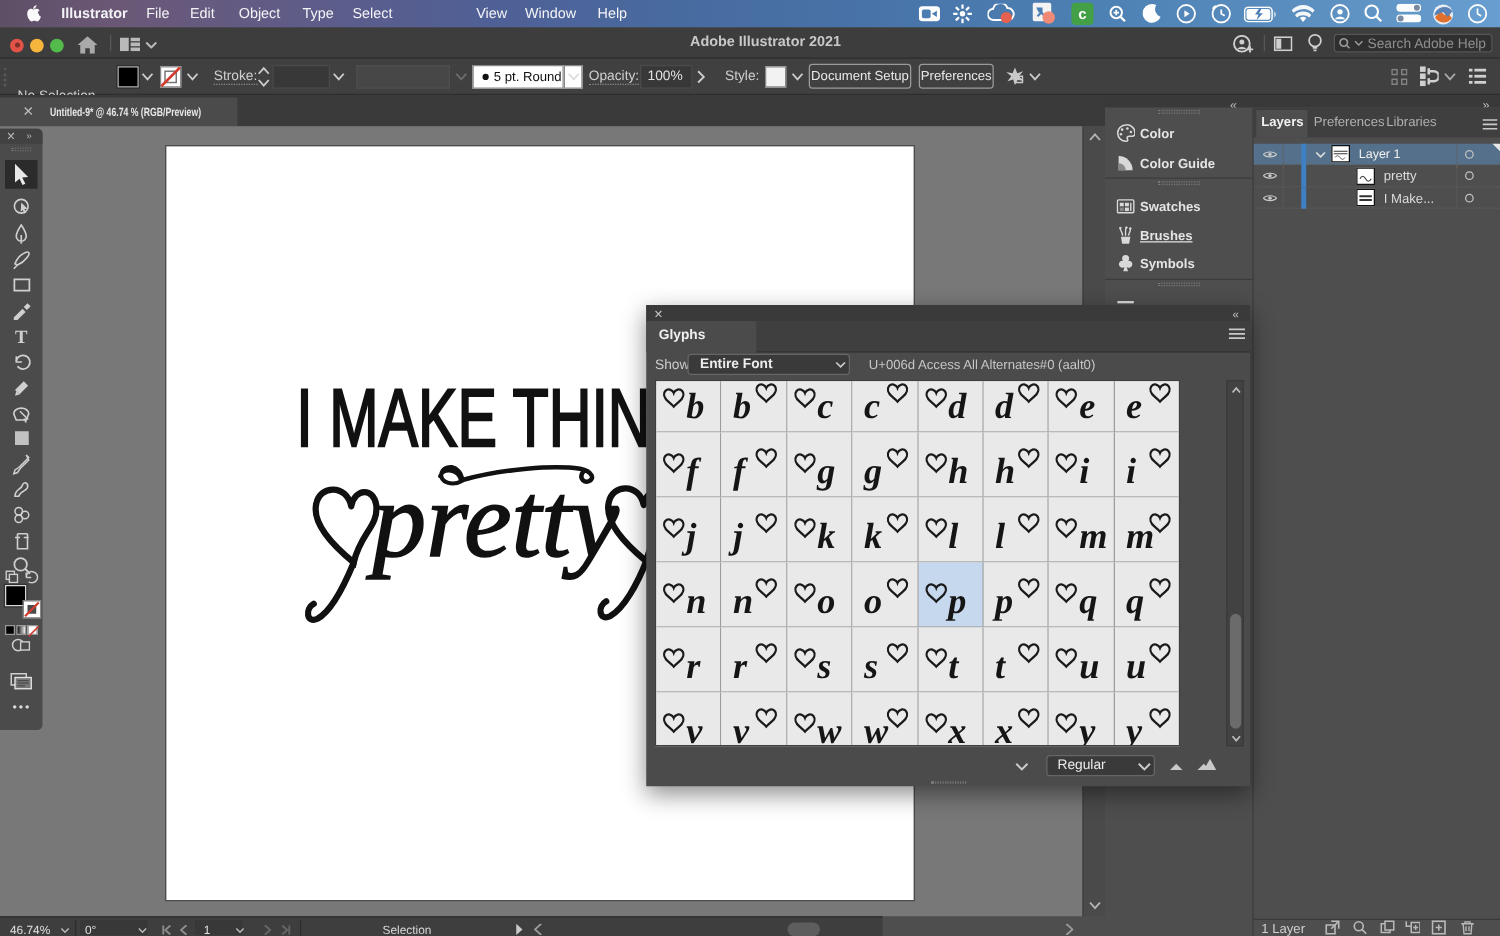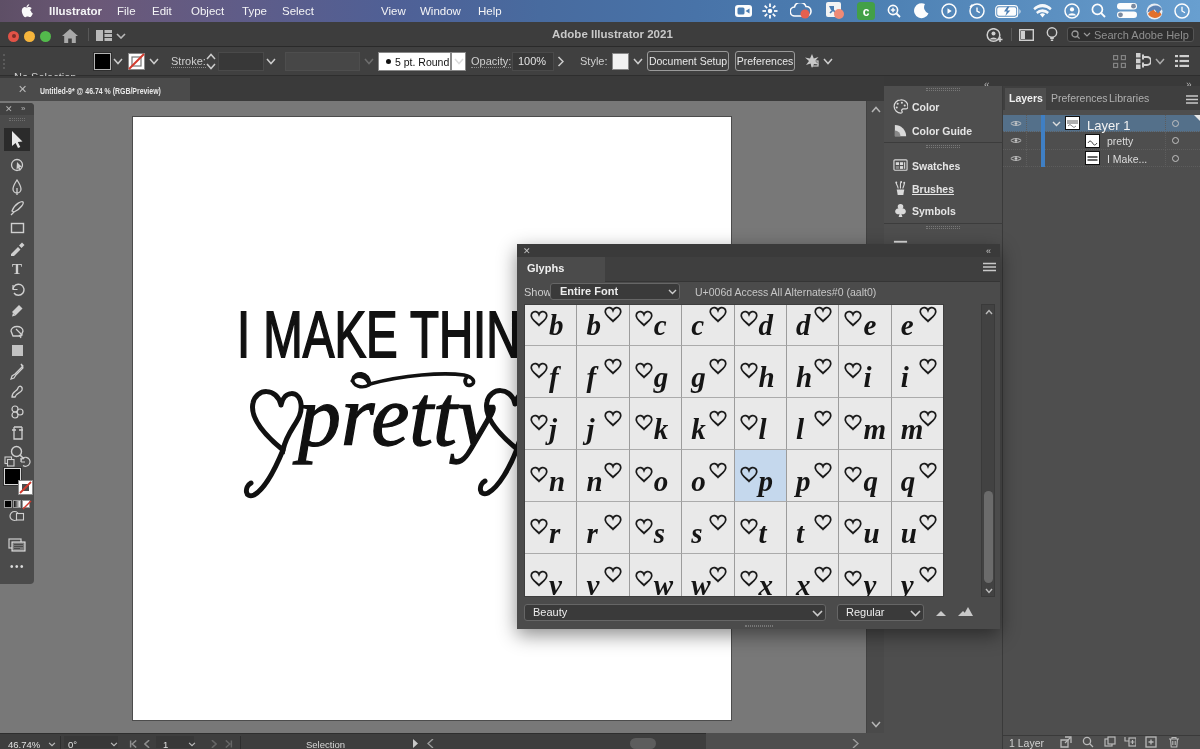--- a/index.html
+++ b/index.html
@@ -515,21 +515,21 @@
         <svg class="abs" style="left:49px;top:6px" width="9" height="6" viewBox="0 0 9 6">
           <path d="M1 1 L4.5 4.5 L8 1" stroke="#ddd" stroke-width="1.4" fill="none"></path>
         </svg>
         <div class="abs" style="left:62px;top:1.5px;width:15px;height:14px;background:#fff;border:1px solid #111;"></div>
         <svg class="abs" style="left:63px;top:2.5px" width="13" height="12">
           <g stroke="#333" stroke-width="0.8" fill="none">
             <path d="M1 4 h11 M1 6 h11"></path>
             <path d="M2 9 q2 -3 4 0 q2 3 4 0" stroke-width="0.6"></path>
           </g>
         </svg>
-        <div class="abs" style="left:84px;top:3px;color:#f2f2f2;font-size:13px;">Layer 1</div>
+        <div class="abs" style="left:84px;top:3px;color:#f2f2f2;font-size:10px;">Layer 1</div>
         <div class="abs" style="right:0;top:0;width:0;height:0;border-left:6px solid transparent;border-top:6px solid #e8e8e8;"></div>
         <div class="abs" style="left:162px;top:0;width:1px;height:17.5px;border-left:1px dotted #5d5d5d;"></div>
         <div class="abs" style="left:169px;top:5px;width:7px;height:7px;border:1px solid #c2c2c2;border-radius:50%;"></div>
       </div>
       <div class="lrow" style="top:46px;">
         <svg class="eye" viewBox="0 0 14 9">
           <path d="M1 4.5 C3 1.5 11 1.5 13 4.5 C11 7.5 3 7.5 1 4.5z" fill="none" stroke="#c9c9c9" stroke-width="1.1"></path>
           <circle cx="7" cy="4.5" r="1.6" fill="#c9c9c9"></circle>
         </svg>
         <div class="abs" style="left:23px;top:0;width:1px;height:17.5px;border-left:1px dotted #5d5d5d;"></div>
@@ -895,23 +895,20 @@
       </div>
       <div class="abs" style="left:464px;top:60px;width:14px;height:293px;background:#424242;border:1px solid #3a3a3a;">
         <svg class="abs" style="left:3px;top:4px" width="8" height="6" viewBox="0 0 8 6">
           <path d="M1 5 L4 1.5 L7 5" stroke="#bbb" stroke-width="1.4" fill="none"></path>
         </svg>
         <div class="abs" style="left:2px;top:186px;width:9px;height:92px;background:#6b6b6b;border-radius:5px;"></div>
         <svg class="abs" style="left:3px;top:283px" width="8" height="6" viewBox="0 0 8 6">
           <path d="M1 1 L4 4.5 L7 1" stroke="#bbb" stroke-width="1.4" fill="none"></path>
         </svg>
       </div>
-      <div class="dd" style="left:7px;top:360px;width:302px;height:17px;">
-        <span style="position:absolute;left:8px;top:1px;">Beauty</span>
-      </div>
       <svg class="chev" style="left:295px;top:366px" width="11" height="7" viewBox="0 0 11 7">
         <path d="M1 1 L5.5 5.5 L10 1" stroke="#ccc" stroke-width="1.6" fill="none"></path>
       </svg>
       <div class="dd" style="left:320px;top:360px;width:87px;height:17px;">
         <span style="position:absolute;left:8px;top:1px;">Regular</span>
       </div>
       <svg class="chev" style="left:393px;top:366px" width="11" height="7" viewBox="0 0 11 7">
         <path d="M1 1 L5.5 5.5 L10 1" stroke="#ccc" stroke-width="1.6" fill="none"></path>
       </svg>
       <svg class="abs" style="left:417px;top:364px" width="14" height="10" viewBox="0 0 14 10">

